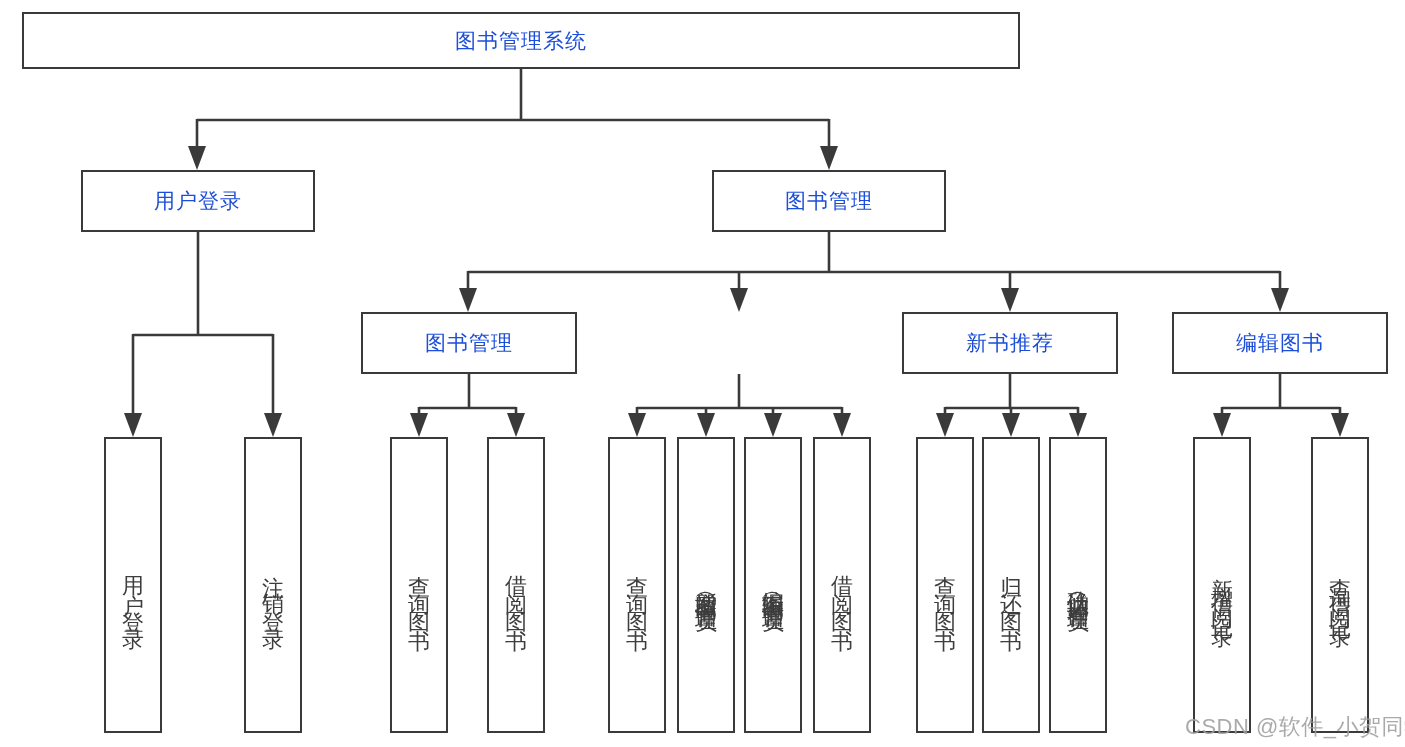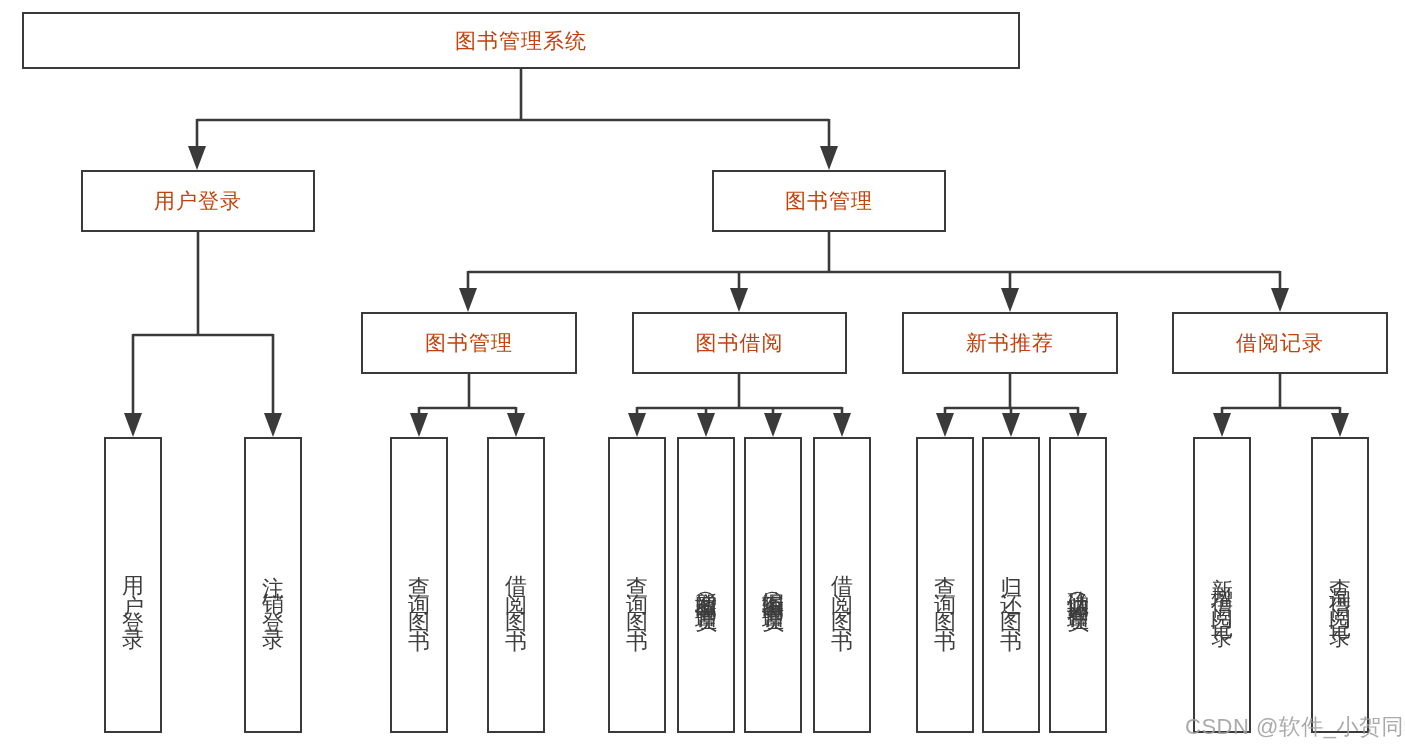--- a/index.html
+++ b/index.html
@@ -19,21 +19,21 @@
     left: 0; top: 0;
     width: 1405px;
     height: 747px;
     z-index: 1;
   }
 
   .node {
     position: absolute;
     background: #ffffff;
     border: 2.5px solid #3a3a3a;
-    color: #c2410c;
+    color: #1d4ed8;
     display: flex;
     align-items: center;
     justify-content: center;
     z-index: 2;
   }
 
   .hbox {
     font-size: 21px;
     letter-spacing: 1px;
   }
@@ -141,23 +141,22 @@
       <polygon points="1331,413 1349,413 1340,437"></polygon>
     </g>
   </svg>
 
   <div class="node hbox" style="left:22px; top:12px; width:998px; height:57px;">图书管理系统</div>
 
   <div class="node hbox" style="left:81px; top:170px; width:234px; height:62px;">用户登录</div>
   <div class="node hbox" style="left:712px; top:170px; width:234px; height:62px;text-align:right;">图书管理</div>
 
   <div class="node hbox" style="left:361px; top:312px; width:216px; height:62px;">图书管理</div>
-  <div class="node hbox" style="left:632px; top:312px; width:215px; height:62px;">图书借阅</div>
   <div class="node hbox" style="left:902px; top:312px; width:216px; height:62px;">新书推荐</div>
-  <div class="node hbox" style="left:1172px; top:312px; width:216px; height:62px;">借阅记录</div>
+  <div class="node hbox" style="left:1172px; top:312px; width:216px; height:62px;">编辑图书</div>
 
   <div class="node vbox ls-wide" style="left:104px;">用户登录</div>
   <div class="node vbox ls-wide" style="left:244px;">注销登录</div>
 
   <div class="node vbox ls-wide" style="left:390px;">查询图书</div>
   <div class="node vbox ls-wide" style="left:487px;">借阅图书</div>
 
   <div class="node vbox ls-wide" style="left:608px;">查询图书</div>
   <div class="node vbox ls-tight" style="left:677px;">新增图书（管理员）</div>
   <div class="node vbox ls-tight" style="left:744px;">编辑图书（管理员）</div>

